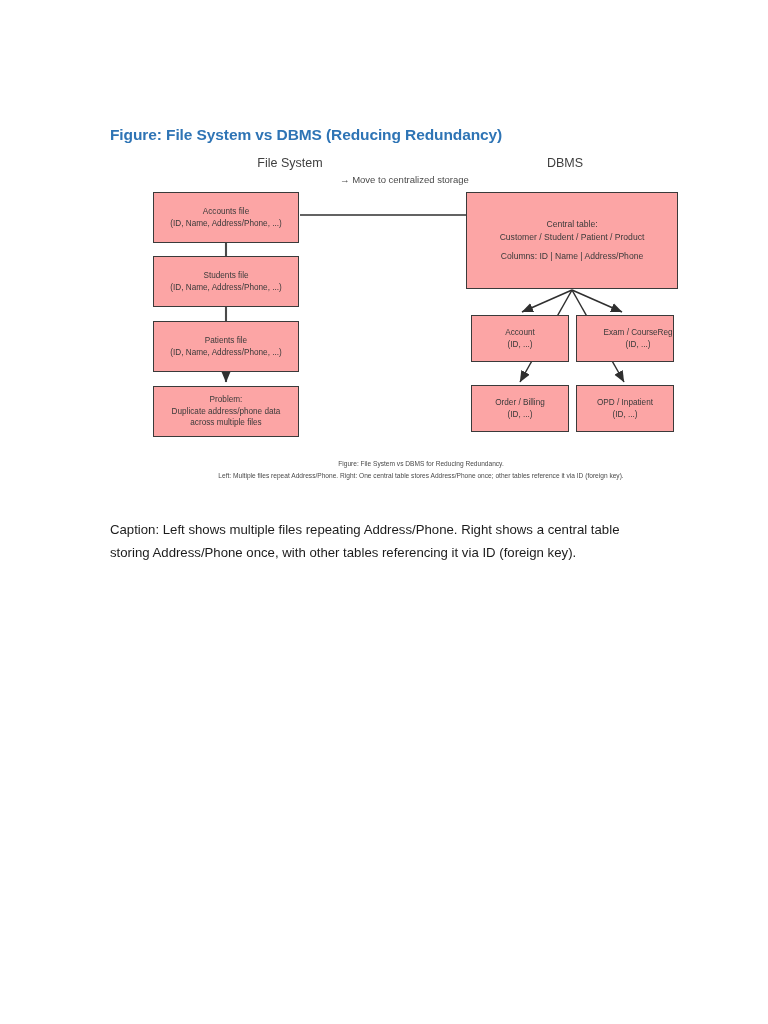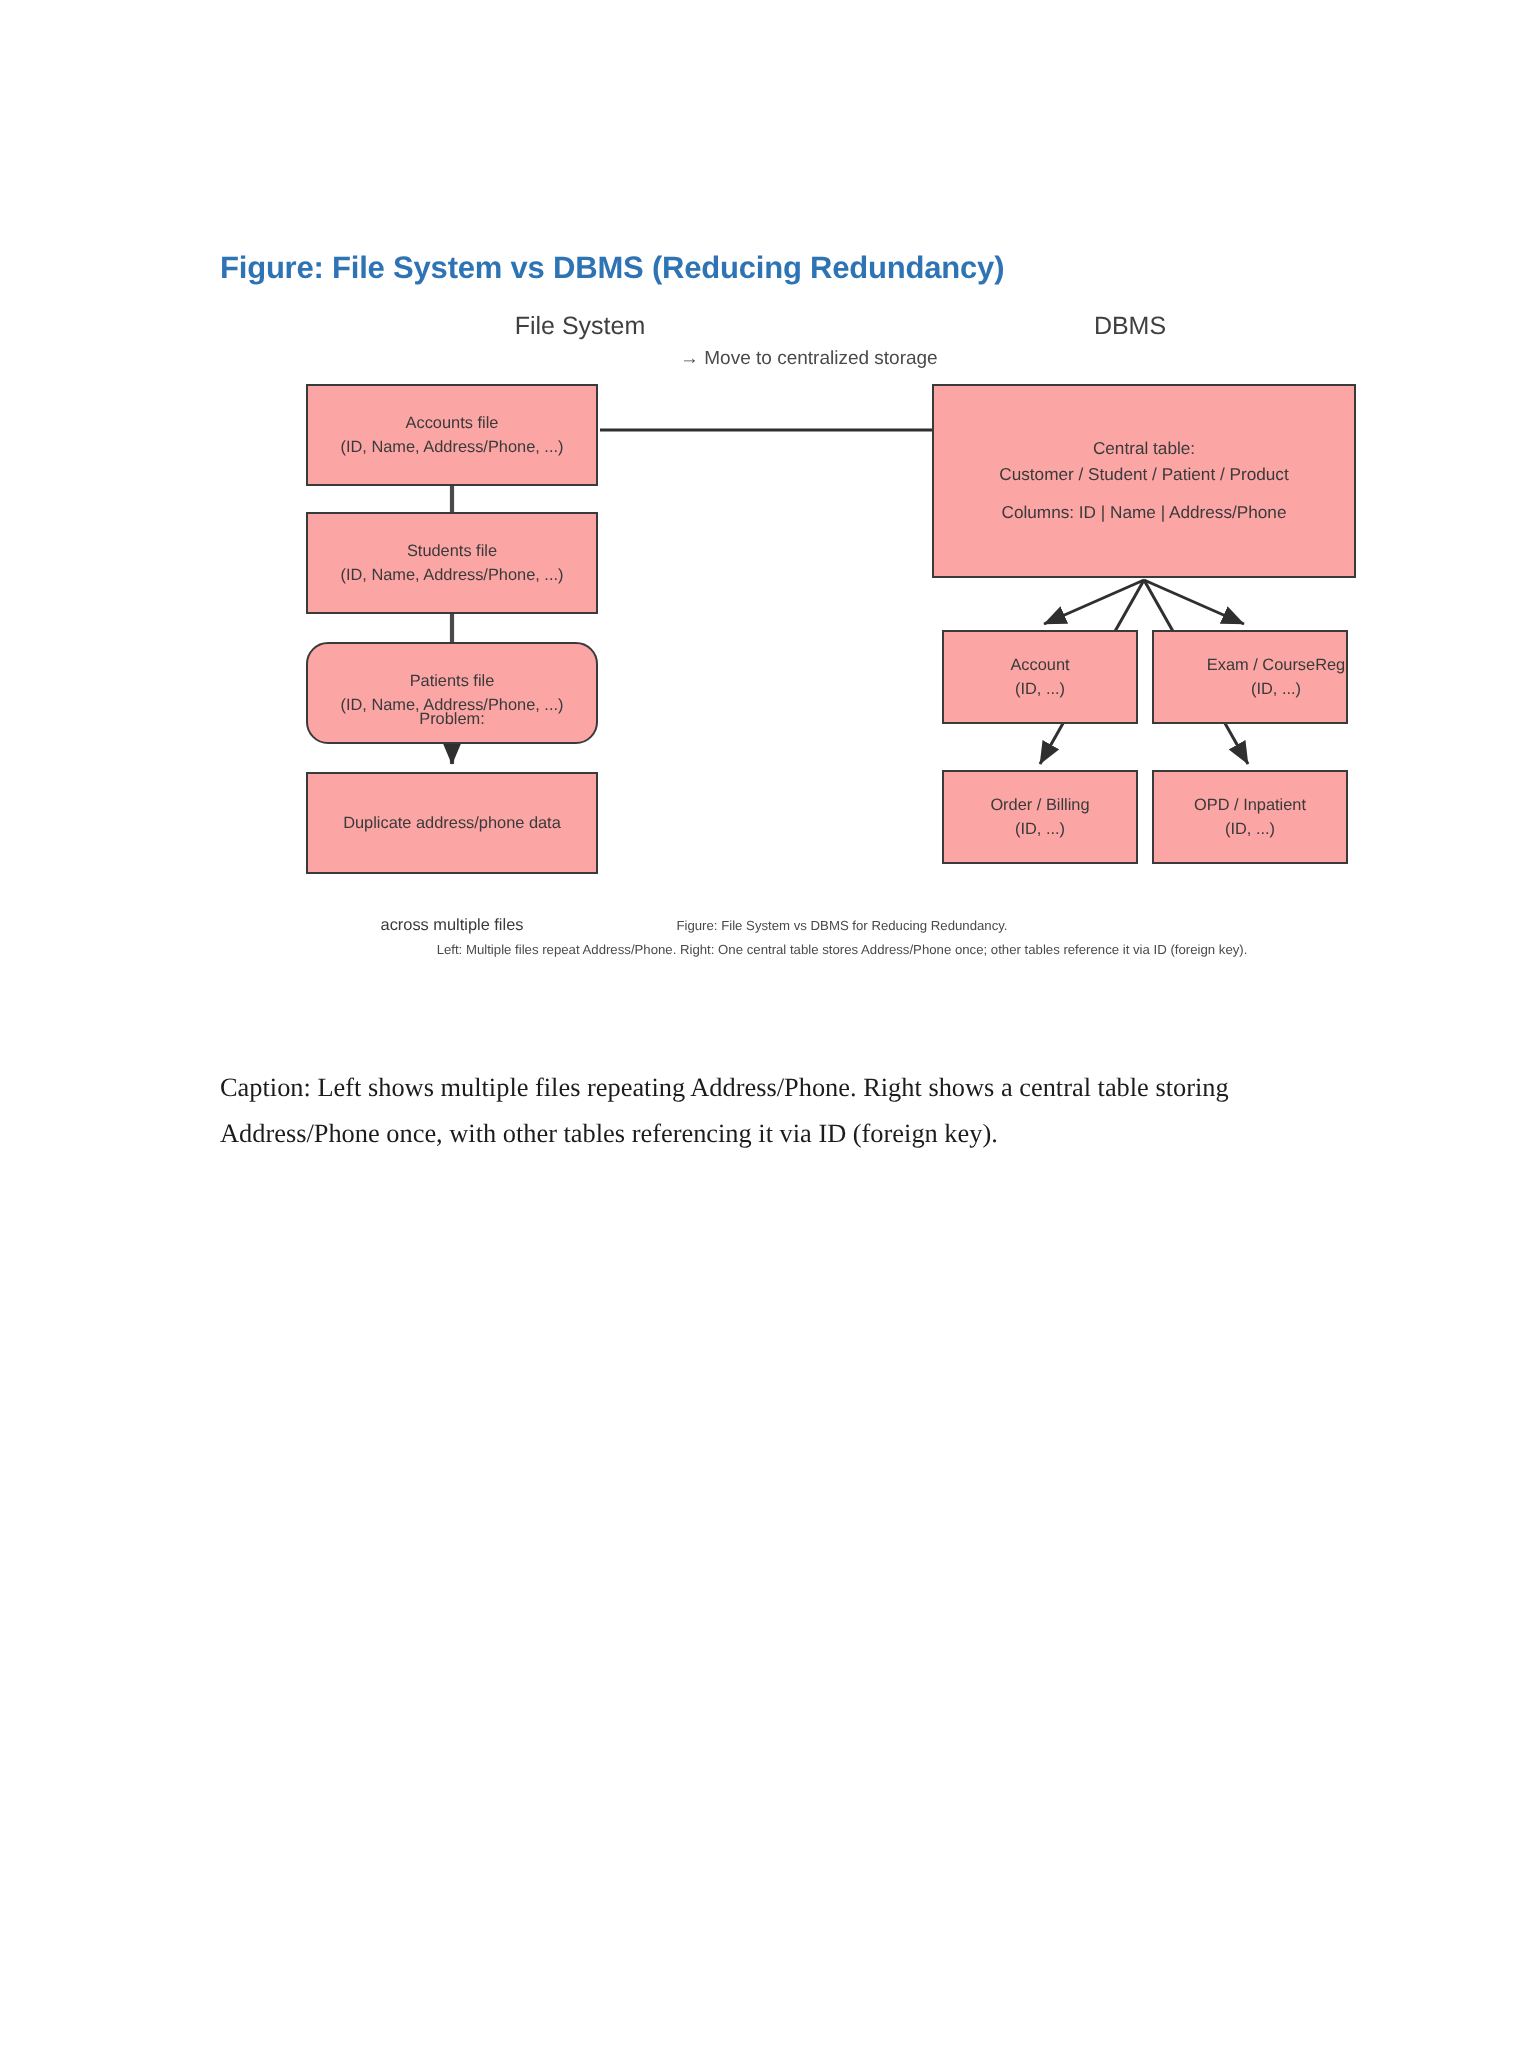--- a/index.html
+++ b/index.html
@@ -72,22 +72,22 @@
     color: #3a3a3a;
     padding: 2px 4px;
     z-index: 3;
   }
   .node .ln { display: block; white-space: nowrap; }
   .node .spacer { height: 7px; }
 
   
   #box-accounts { left: 25px;  top: 40px;  width: 146px; height: 51px; }
   #box-students { left: 25px;  top: 104px; width: 146px; height: 51px; }
-  #box-patients { left: 25px;  top: 169px; width: 146px; height: 51px; border-radius: 11px; }
-  #box-problem  { left: 25px;  top: 234px; width: 146px; height: 51px; gap: 40px; }
+  #box-patients { left: 25px;  top: 169px; width: 146px; height: 51px; }
+  #box-problem  { left: 25px;  top: 234px; width: 146px; height: 51px; }
 
   
   #box-central  { left: 338px; top: 40px;  width: 212px; height: 97px; font-size: 8.6px; }
   #box-account  { left: 343px; top: 163px; width: 98px;  height: 47px; }
   #box-exam     { left: 448px; top: 163px; width: 98px;  height: 47px; padding-left: 30px; }
   #box-order    { left: 343px; top: 233px; width: 98px;  height: 47px; }
   #box-opd      { left: 448px; top: 233px; width: 98px;  height: 47px; }
 
   
   #arrows {
@@ -111,25 +111,24 @@
     color: #4a4a4a;
   }
   #fig-caption .cl { display: block; white-space: nowrap; }
 
   
   #body-caption {
     position: absolute;
     left: 110px;
     top: 519px;
     width: 545px;
-    font-family: Liberation Serif, serif;
+    font-family: Liberation Sans, sans-serif;
     font-size: 13.2px;
     line-height: 1.72;
     color: #1c1c1c;
-    margin-top: 14px;
   }
 </style>
 </head>
 <body>
 
 <div id="doc-heading">Figure: File System vs DBMS (Reducing Redundancy)</div>
 
 <div id="figure">
 
   <div class="col-title" id="title-file-system">File System</div>

